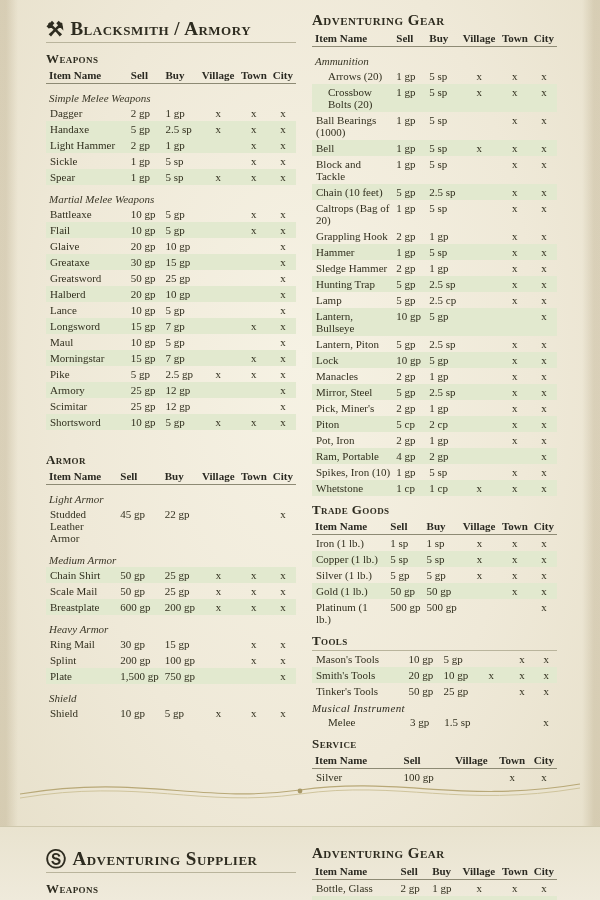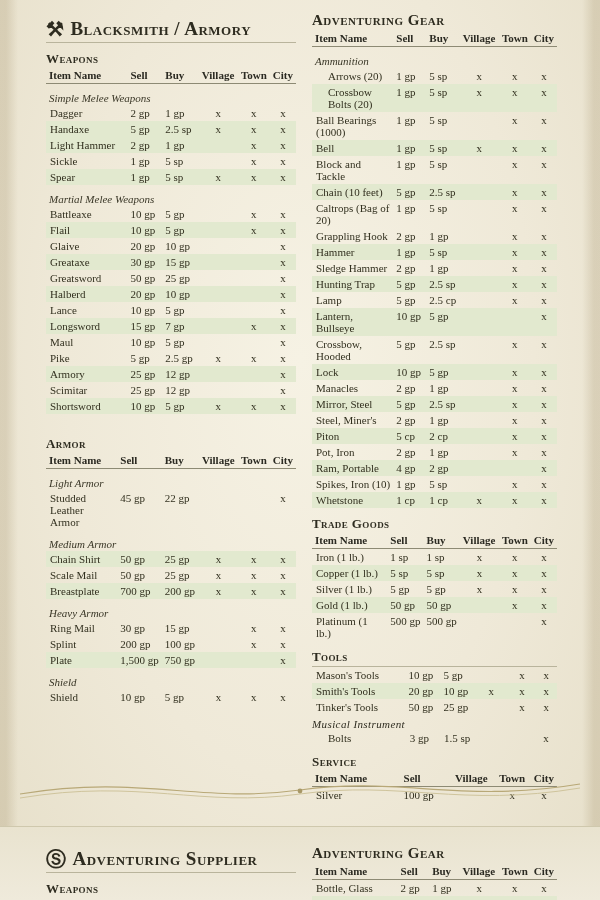--- a/index.html
+++ b/index.html
@@ -38,21 +38,21 @@
   }
   .sec-title .gl { font-size:20px; line-height:1; }
   .sub-title {
     font-variant:small-caps;
     font-size:13px;
     font-weight:bold;
     letter-spacing:.4px;
     color:#2e2c20;
     margin:8px 0 1px 0;
   }
-  .sub-title.tight { }
+  .sub-title.tight { margin-top:6px; }
   .rule { height:1px; background:#b9b49c; margin:1px 0 0 0; }
 
   
   table { border-collapse:collapse; width:100%; font-size:11px; }
   th {
     font-weight:bold; text-align:left; padding:1px 3px 2px 3px;
     font-size:11px; color:#2b2a22; border-bottom:1px solid #8d8a74;
     white-space:nowrap;
   }
   td { padding:2px 3px; vertical-align:top; color:#32301f; }
@@ -229,20 +229,28 @@
             <td class="x">x</td>
           </tr>
           <tr>
             <td class="name">Maul</td>
             <td class="num">10 gp</td>
             <td class="num">5 gp</td>
             <td class="x"></td>
             <td class="x"></td>
             <td class="x">x</td>
           </tr>
+          <tr class="alt">
+            <td class="name">Morningstar</td>
+            <td class="num">15 gp</td>
+            <td class="num">7 gp</td>
+            <td class="x"></td>
+            <td class="x">x</td>
+            <td class="x">x</td>
+          </tr>
           <tr>
             <td class="name">Pike</td>
             <td class="num">5 gp</td>
             <td class="num">2.5 gp</td>
             <td class="x">x</td>
             <td class="x">x</td>
             <td class="x">x</td>
           </tr>
           <tr class="alt">
             <td class="name">Armory</td>
@@ -318,21 +326,21 @@
           <tr>
             <td class="name">Scale Mail</td>
             <td class="num">50 gp</td>
             <td class="num">25 gp</td>
             <td class="x">x</td>
             <td class="x">x</td>
             <td class="x">x</td>
           </tr>
           <tr class="alt">
             <td class="name">Breastplate</td>
-            <td class="num">700 gp</td>
+            <td class="num">600 gp</td>
             <td class="num">200 gp</td>
             <td class="x">x</td>
             <td class="x">x</td>
             <td class="x">x</td>
           </tr>
           <tr class="grp">
             <td colspan="6">Heavy Armor</td>
           </tr>
           <tr>
             <td class="name">Ring Mail</td>
@@ -496,21 +504,21 @@
           </tr>
           <tr class="alt">
             <td class="name">Lantern, Bullseye</td>
             <td class="num">10 gp</td>
             <td class="num">5 gp</td>
             <td class="x"></td>
             <td class="x"></td>
             <td class="x">x</td>
           </tr>
           <tr>
-            <td class="name">Crossbow, Hooded</td>
+            <td class="name">Lantern, Piton</td>
             <td class="num">5 gp</td>
             <td class="num">2.5 sp</td>
             <td class="x"></td>
             <td class="x">x</td>
             <td class="x">x</td>
           </tr>
           <tr class="alt">
             <td class="name">Lock</td>
             <td class="num">10 gp</td>
             <td class="num">5 gp</td>
@@ -528,21 +536,21 @@
           </tr>
           <tr class="alt">
             <td class="name">Mirror, Steel</td>
             <td class="num">5 gp</td>
             <td class="num">2.5 sp</td>
             <td class="x"></td>
             <td class="x">x</td>
             <td class="x">x</td>
           </tr>
           <tr>
-            <td class="name">Steel, Miner's</td>
+            <td class="name">Pick, Miner's</td>
             <td class="num">2 gp</td>
             <td class="num">1 gp</td>
             <td class="x"></td>
             <td class="x">x</td>
             <td class="x">x</td>
           </tr>
           <tr class="alt">
             <td class="name">Piton</td>
             <td class="num">5 cp</td>
             <td class="num">2 cp</td>
@@ -692,21 +700,21 @@
       <colgroup>
           <col style="width:105px">
           <col style="width:36px">
           <col style="width:34px">
           <col style="width:40px">
           <col style="width:30px">
           <col style="width:24px">
         </colgroup>
       <tbody>
           <tr>
-            <td class="ind">Bolts</td>
+            <td class="ind">Melee</td>
             <td class="num">3 gp</td>
             <td class="num">1.5 sp</td>
             <td class="x"></td>
             <td class="x"></td>
             <td class="x">x</td>
           </tr>
         </tbody>
     </table>
 
     <div class="sub-title tight">Service</div>

